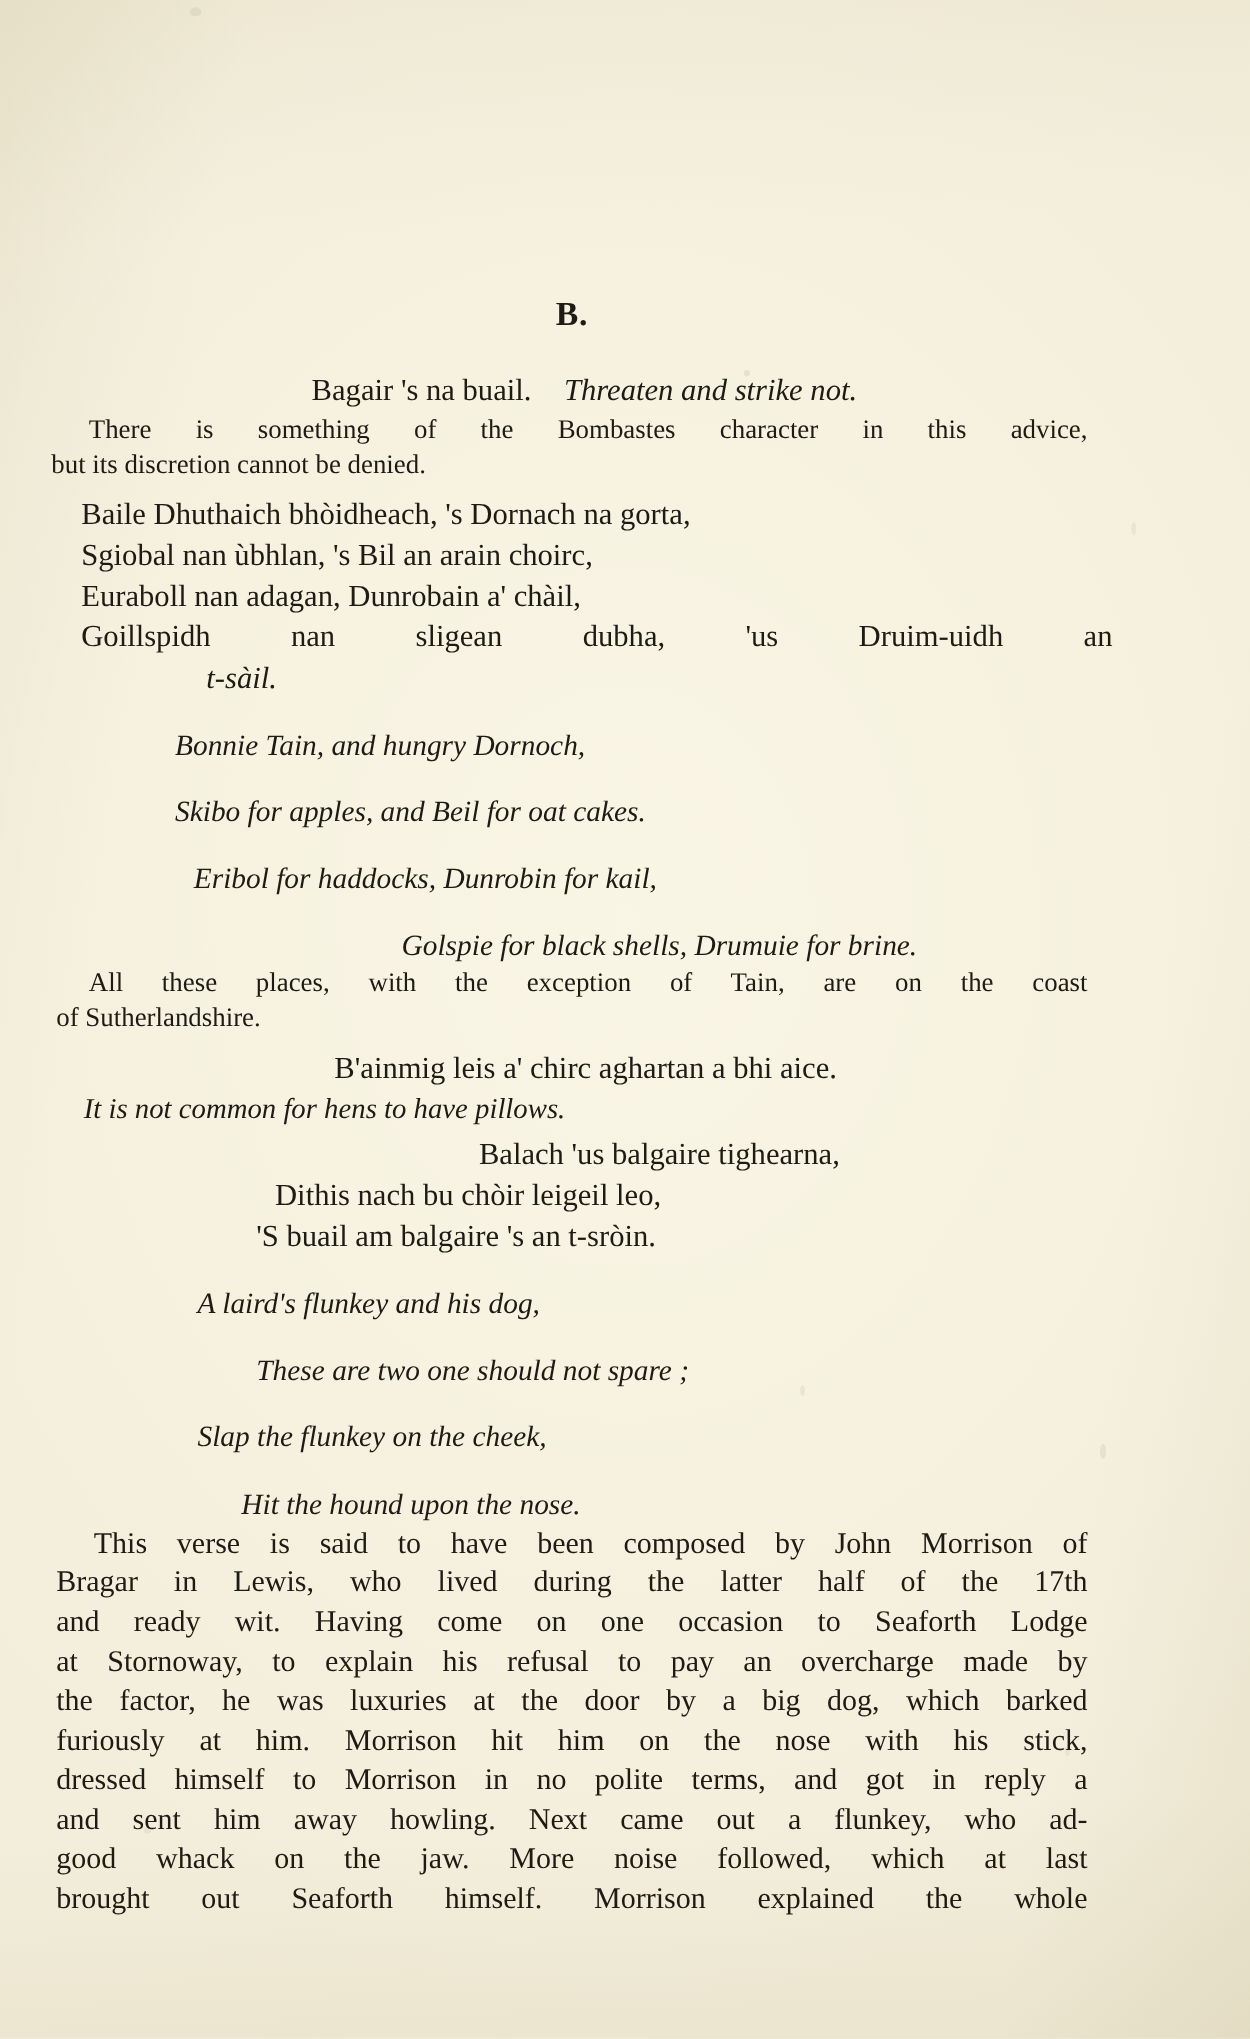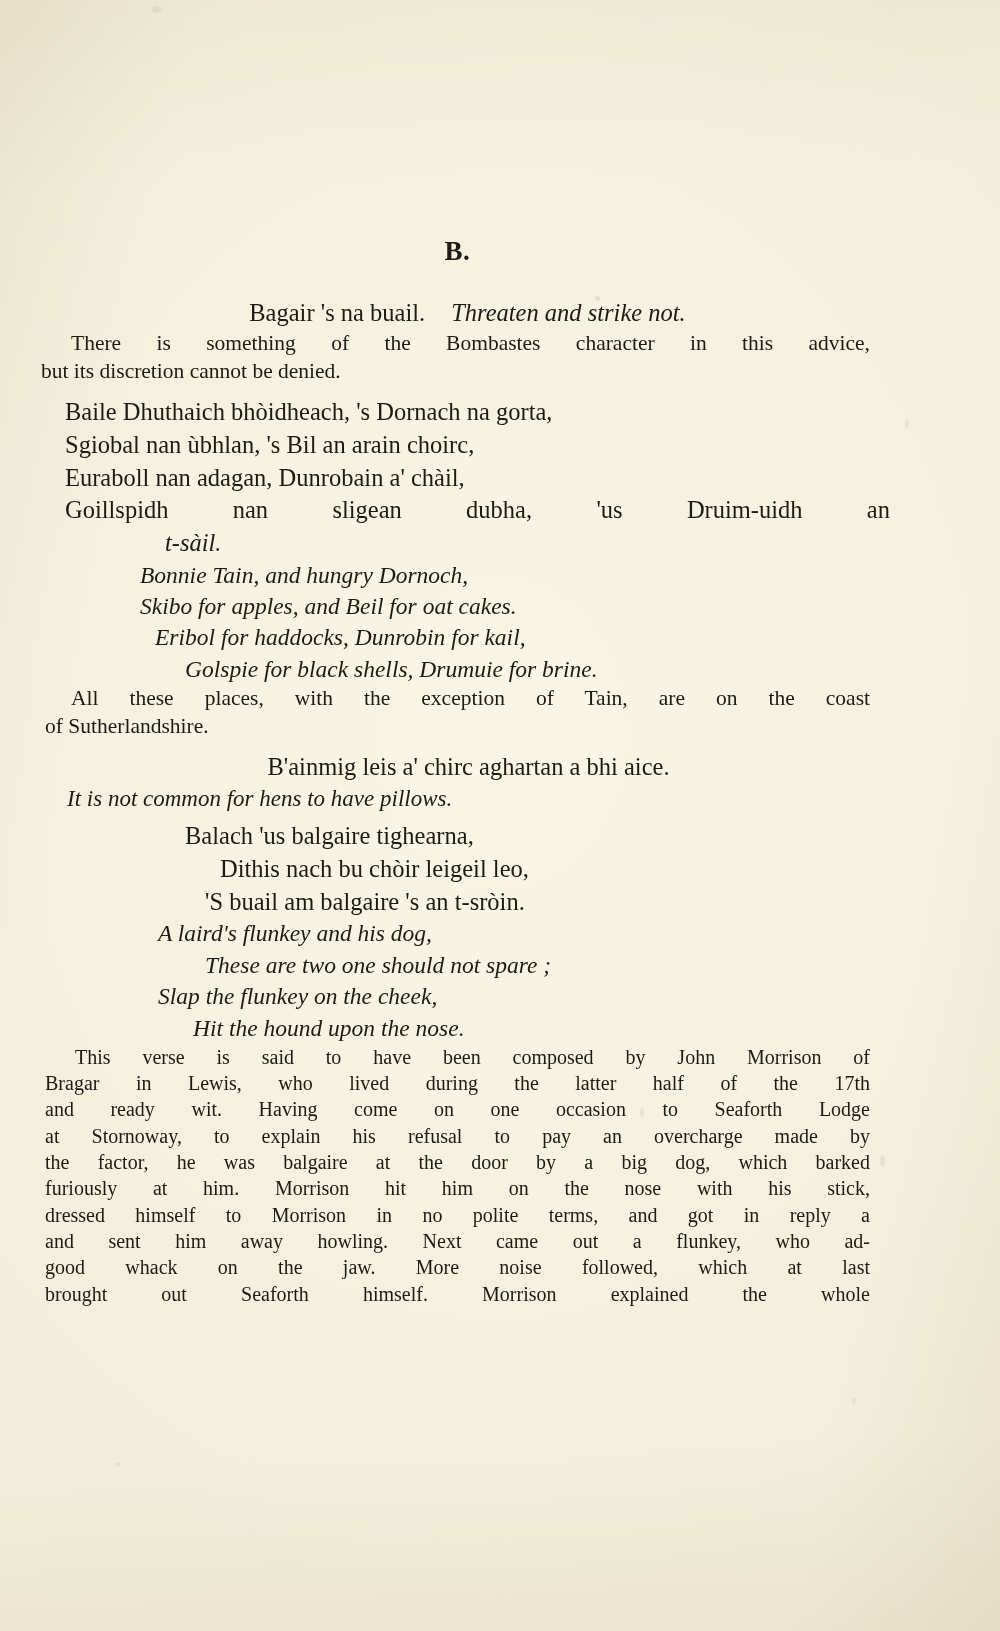--- a/index.html
+++ b/index.html
@@ -91,44 +91,44 @@
   
   .verse {
     margin: 0;
   }
   .verse-line {
     font-size: 24.5px;
     line-height: 1.335;
     margin: 0;
     white-space: nowrap;
   }
-  .verse-line.italic { font-style: italic; font-size: 23.5px; }
+  .verse-line.italic { font-style: italic; font-size: 23.5px; margin-top: 22px; }
 
   
   .i0  { padding-left: 20px; }
   .i2  { padding-left: 95px; }
   .i3  { padding-left: 110px; }
-  .i4  { padding-left: 140px; }
+  .i4  { padding-left: 140px; text-align: center; }
   .i5  { padding-left: 160px; }
 
   
   .verse-line.spread {
     white-space: normal;
     width: 825px;
     padding-left: 20px;
     text-align: justify;
     text-align-last: justify;
   }
   .verse-cont {
     padding-left: 120px;
     font-style: italic;
   }
 
   .para {
-    font-size: 20px;
+    font-size: 24px;
     line-height: 1.315;
     margin: 0;
     text-align: justify;
     text-indent: 30px;
     width: 825px;
   }
   .para .ln { display: block; white-space: nowrap; }
 
   .sp6  { height: 6px; }
   .sp10 { height: 10px; }
@@ -211,21 +211,21 @@
       <div class="verse-line italic" style="padding-left:160px;">These are two one should not spare ;</div>
       <div class="verse-line italic" style="padding-left:113px;">Slap the flunkey on the cheek,</div>
       <div class="verse-line italic" style="padding-left:148px;">Hit the hound upon the nose.</div>
     </div>
 
     <div class="para" style="text-indent:0;">
       <span class="ln jfull" style="padding-left:30px;">This verse is said to have been composed  by John Morrison of</span>
       <span class="ln jfull">Bragar  in  Lewis, who lived during  the  latter  half  of  the  17th</span>
       <span class="ln jfull">and ready wit.    Having come on one  occasion to Seaforth Lodge</span>
       <span class="ln jfull">at Stornoway, to explain his refusal to pay an overcharge made by</span>
-      <span class="ln jfull">the factor, he was balgaire at the door by a big dog, which barked</span>
+      <span class="ln jfull">the factor, he was luxuries at the door by a big dog, which barked</span>
       <span class="ln jfull">furiously at him.    Morrison  hit him on  the  nose with  his stick,</span>
       <span class="ln jfull">dressed himself to Morrison in no polite terms, and got in reply a</span>
       <span class="ln jfull">and sent him away howling.   Next came out  a  flunkey, who ad-</span>
       <span class="ln jfull">good  whack  on  the jaw.   More  noise  followed,  which  at  last</span>
       <span class="ln jfull">brought out Seaforth  himself.  Morrison  explained  the  whole</span>
     </div>
 
   </div>
 </div>
 

